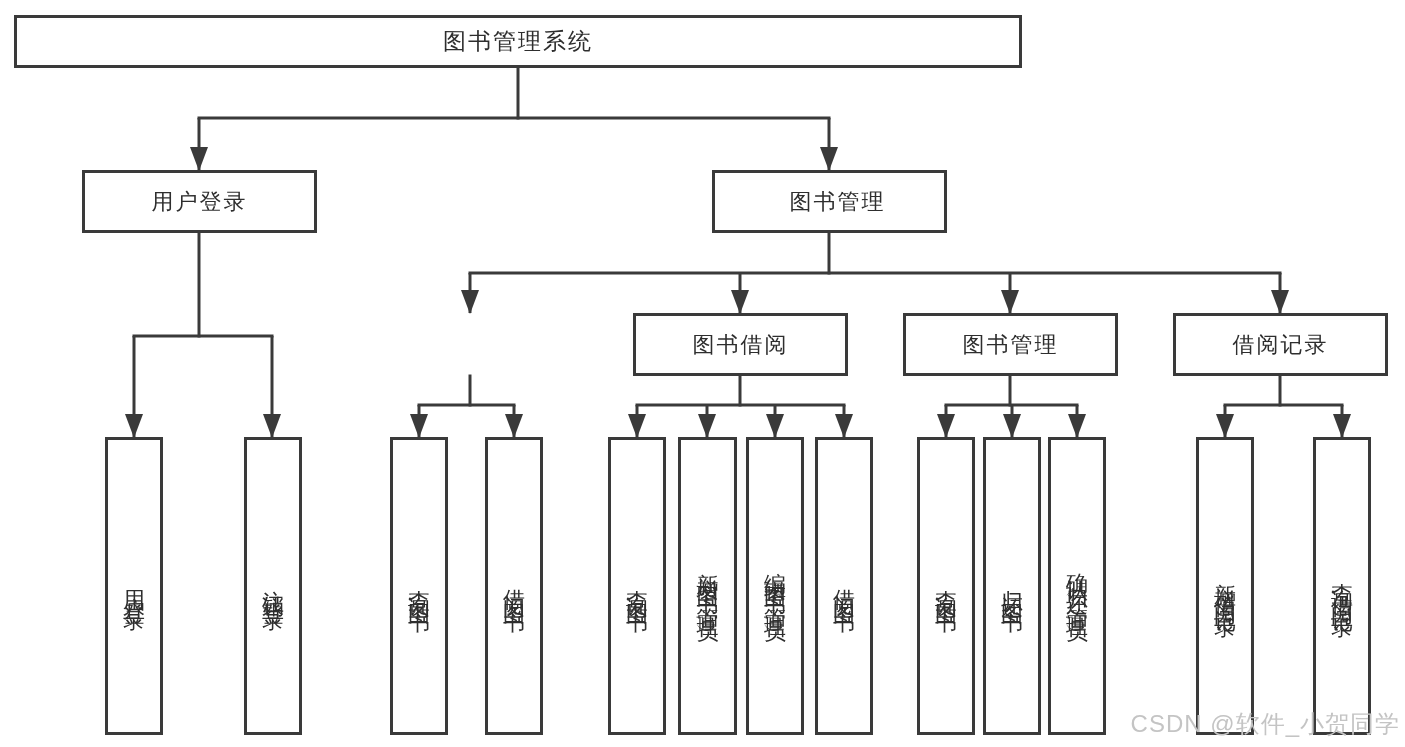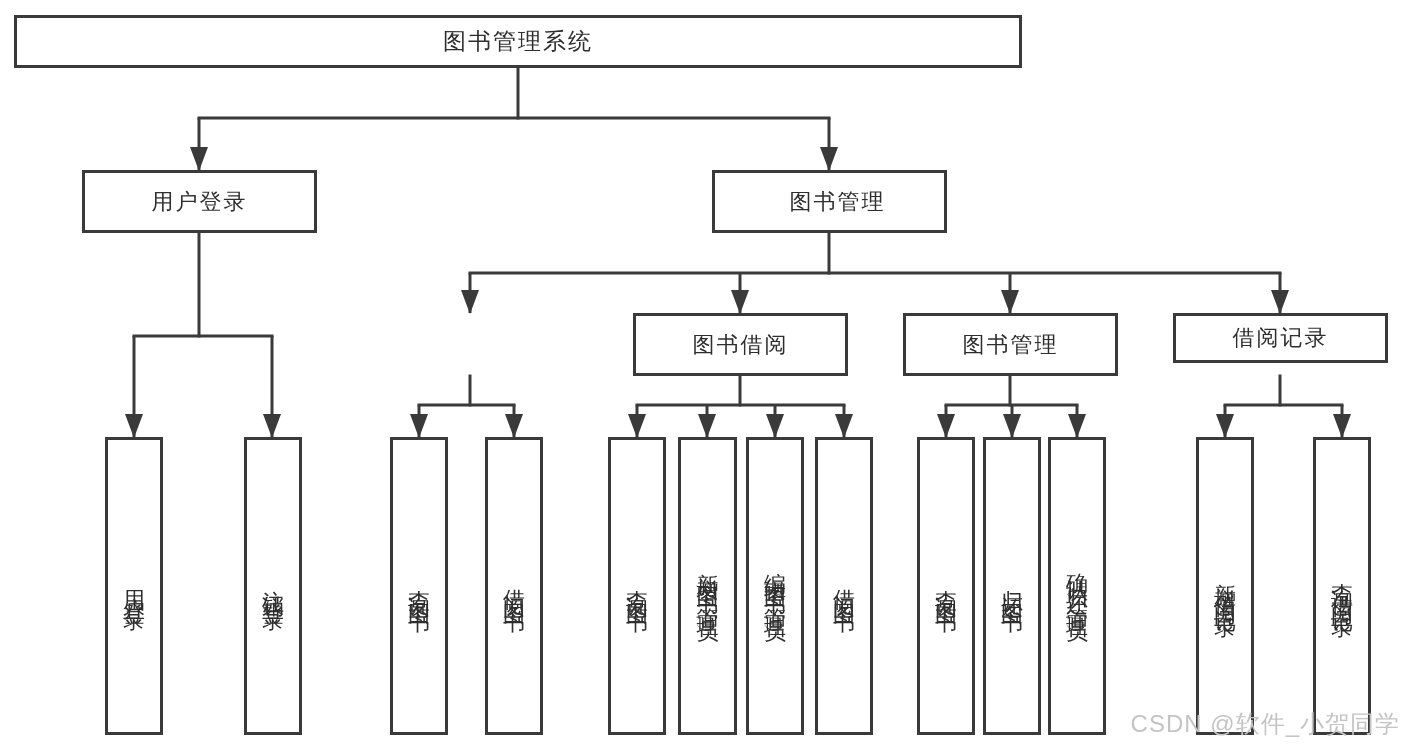--- a/index.html
+++ b/index.html
@@ -120,21 +120,21 @@
   <div class="box h" style="left:712px; top:170px; width:235px; height:63px;padding-left:16px;">
     <span>图书管理</span>
   </div>
 
   <div class="box h" style="left:633px; top:313px; width:215px; height:63px;">
     <span>图书借阅</span>
   </div>
   <div class="box h" style="left:903px; top:313px; width:215px; height:63px;">
     <span>图书管理</span>
   </div>
-  <div class="box h" style="left:1173px; top:313px; width:215px; height:50px;">
+  <div class="box h" style="left:1173px; top:313px; width:215px; height:63px;">
     <span>借阅记录</span>
   </div>
 
   <div class="box v" style="left:105px; top:437px; width:58px; height:298px;">
     <span class="vtext">用户登录</span>
   </div>
   <div class="box v" style="left:244px; top:437px; width:58px; height:298px;">
     <span class="vtext">注销登录</span>
   </div>
 

